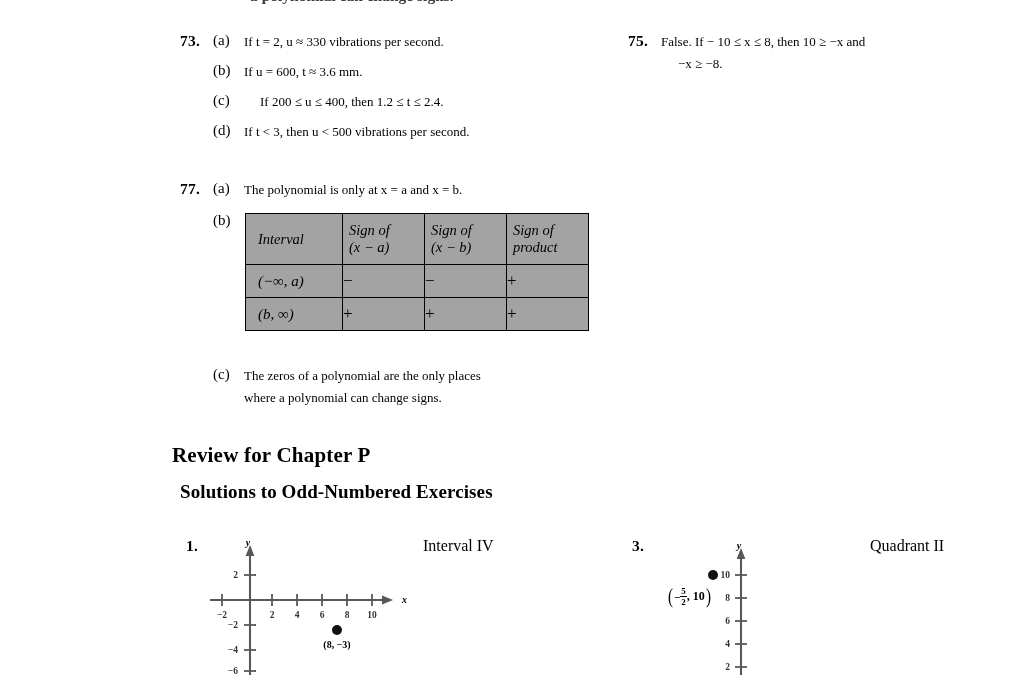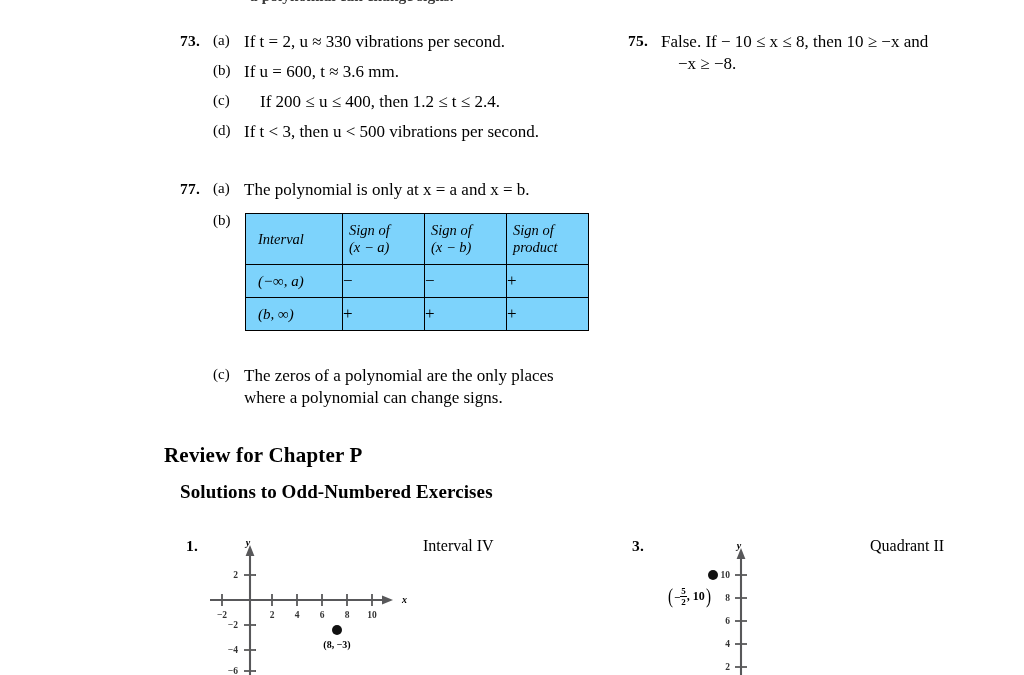--- a/index.html
+++ b/index.html
@@ -29,21 +29,21 @@
   
   .exnum {
     font-weight: bold;
     font-size: 15.5px;
     letter-spacing: .2px;
   }
   .sublabel {
     font-size: 15px;
   }
   .body-text {
-    font-size: 17px;
+    font-size: 13px;
     line-height: 19px;
     white-space: nowrap;
   }
 
   
   .clipped-row {
     position: absolute;
     left: 250px;
     top: -13px;
     font-size: 15.5px;
@@ -51,21 +51,21 @@
     color: #2a2a2a;
     white-space: nowrap;
     opacity: .92;
   }
 
   
   .sign-table {
     position: absolute;
     border-collapse: collapse;
     border: 1.6px solid #000;
-    background: #7dd3fc;
+    background: #a3a3a3;
   }
   .sign-table td, .sign-table th {
     border: 1.4px solid #000;
     padding: 0;
     text-align: left;
     vertical-align: middle;
     font-size: 14.5px;
   }
   .sign-table thead th {
     font-style: italic;
@@ -233,21 +233,21 @@
       </tr>
       <tr>
         <td class="interval">(b, ∞)</td>
         <td class="sign">+</td>
         <td class="sign">+</td>
         <td class="sign">+</td>
       </tr>
     </tbody>
   </table>
 
-  <div class="chapter-heading" style="left:164px; top:443px;">Review for Chapter P</div>
+  <div class="chapter-heading" style="left:172px; top:443px;">Review for Chapter P</div>
   <div class="sub-heading" style="left:180px; top:481px;">Solutions to Odd-Numbered Exercises</div>
 
   <div class="abs exnum" style="left:186px; top:537px;">1.</div>
 
   <div class="quadrant-label" style="left:423px; top:537px;">Interval IV</div>
 
   <div class="graph" style="left:200px; top:540px;">
     <svg width="220" height="135" viewBox="0 0 220 135">
 
       <line x1="10" y1="60" x2="182" y2="60" stroke="#58585a" stroke-width="2.1"></line>

